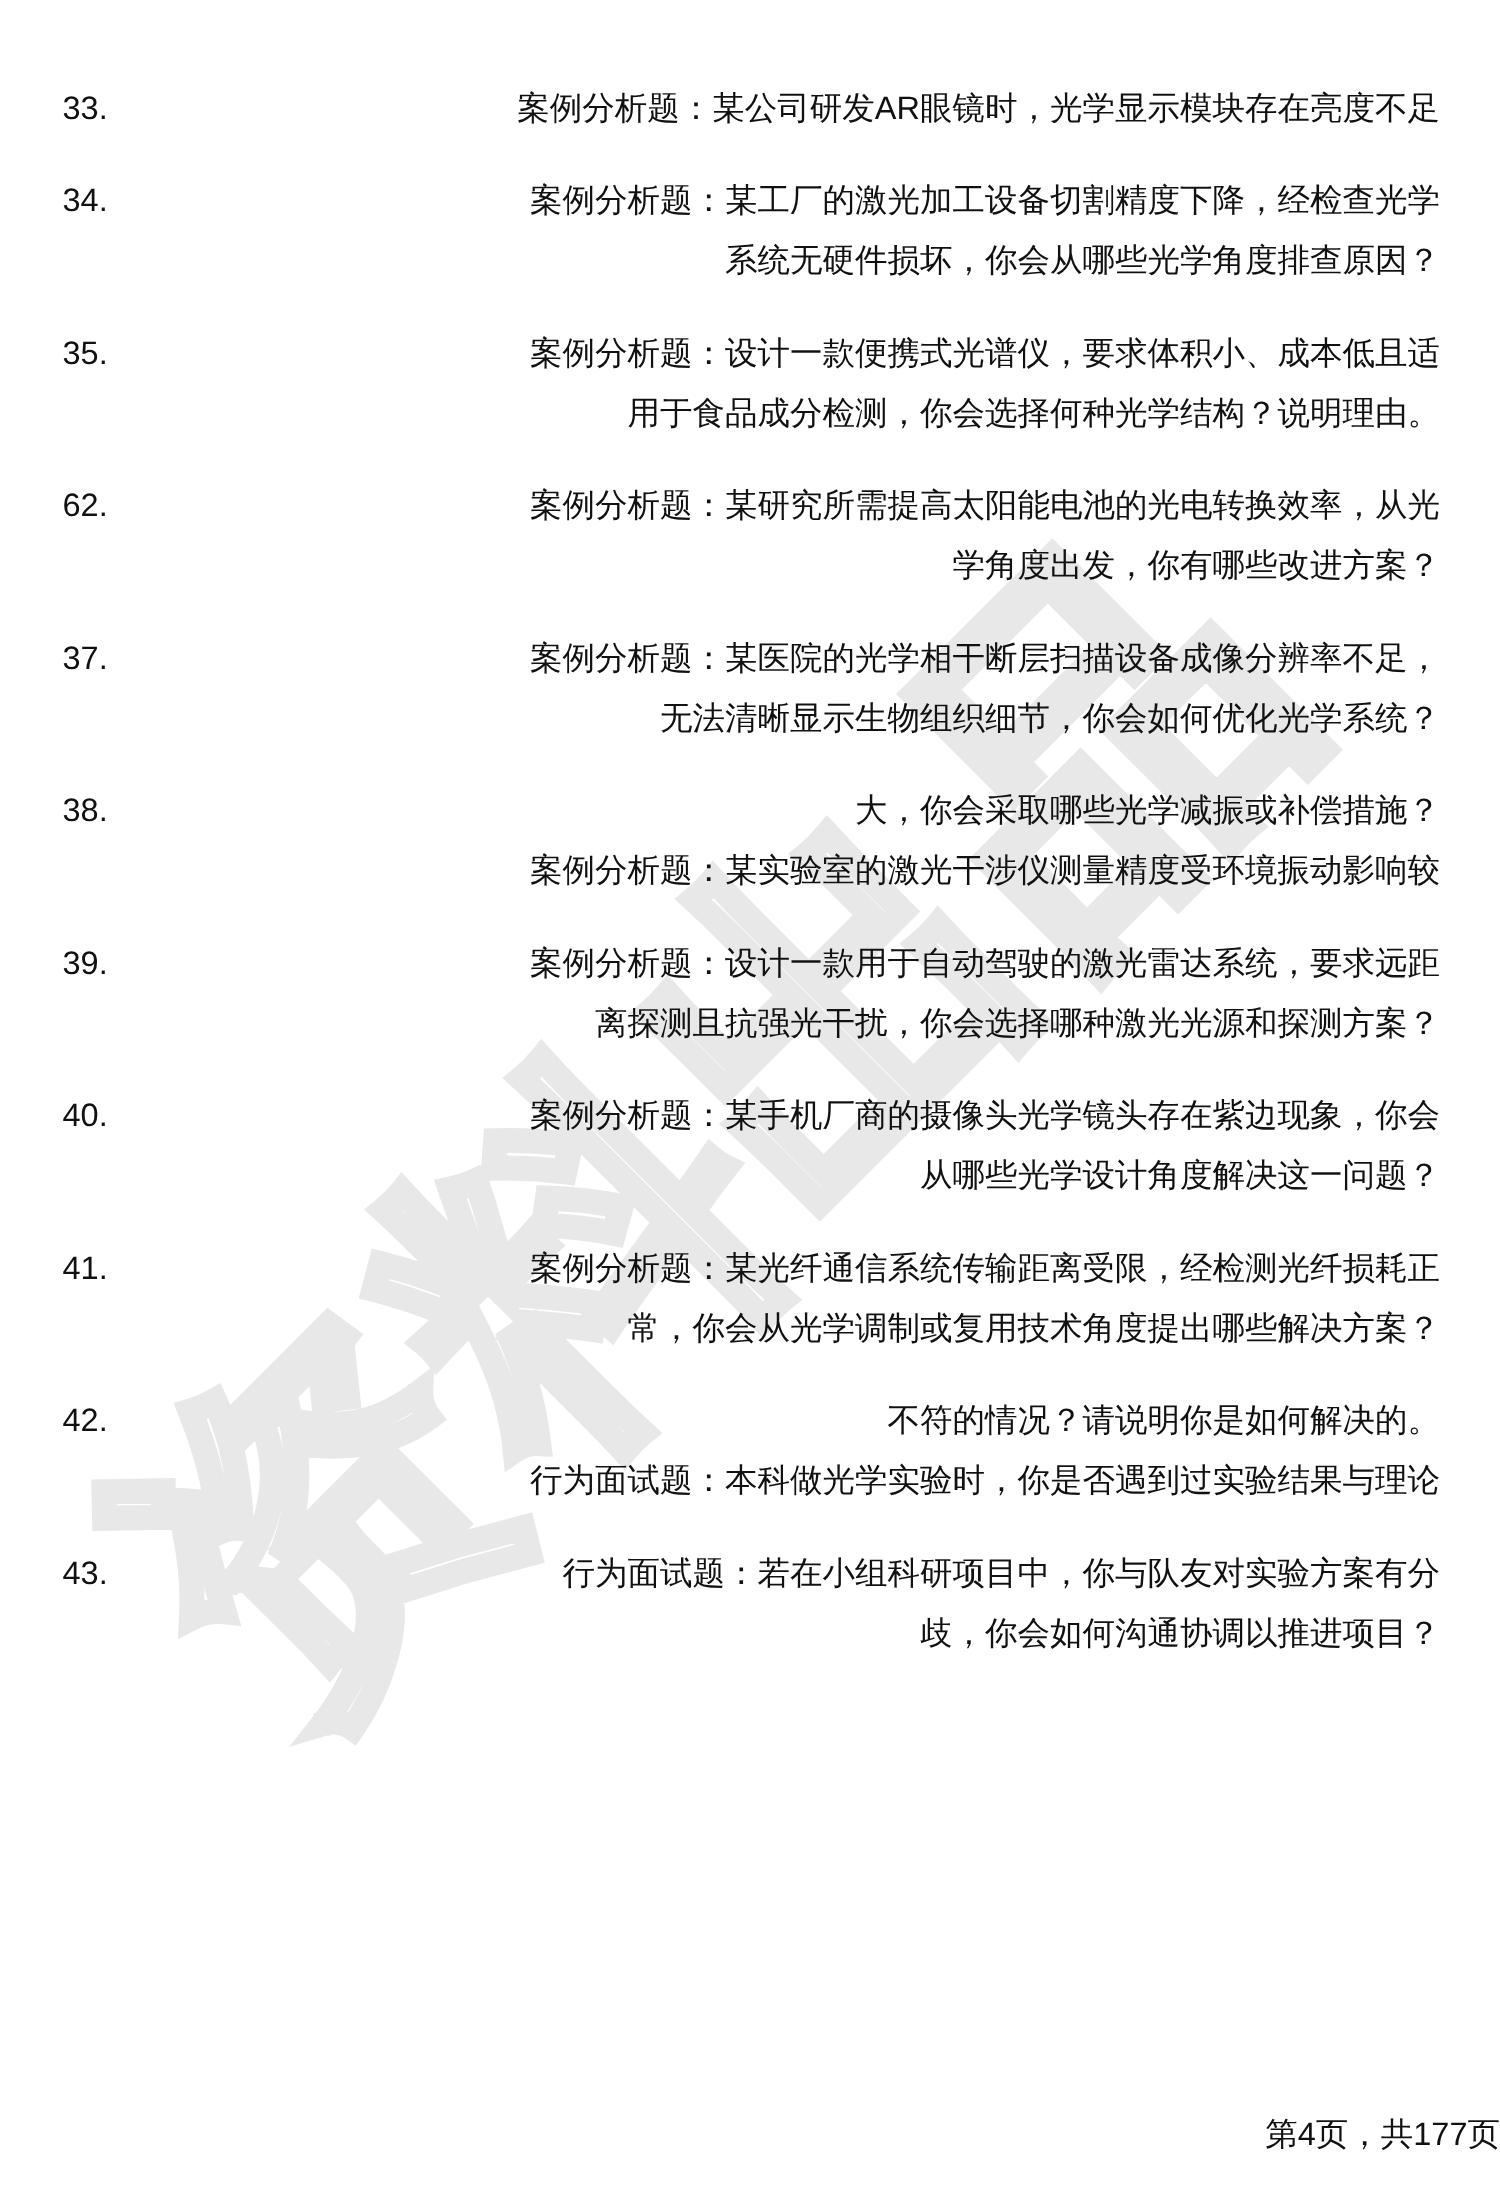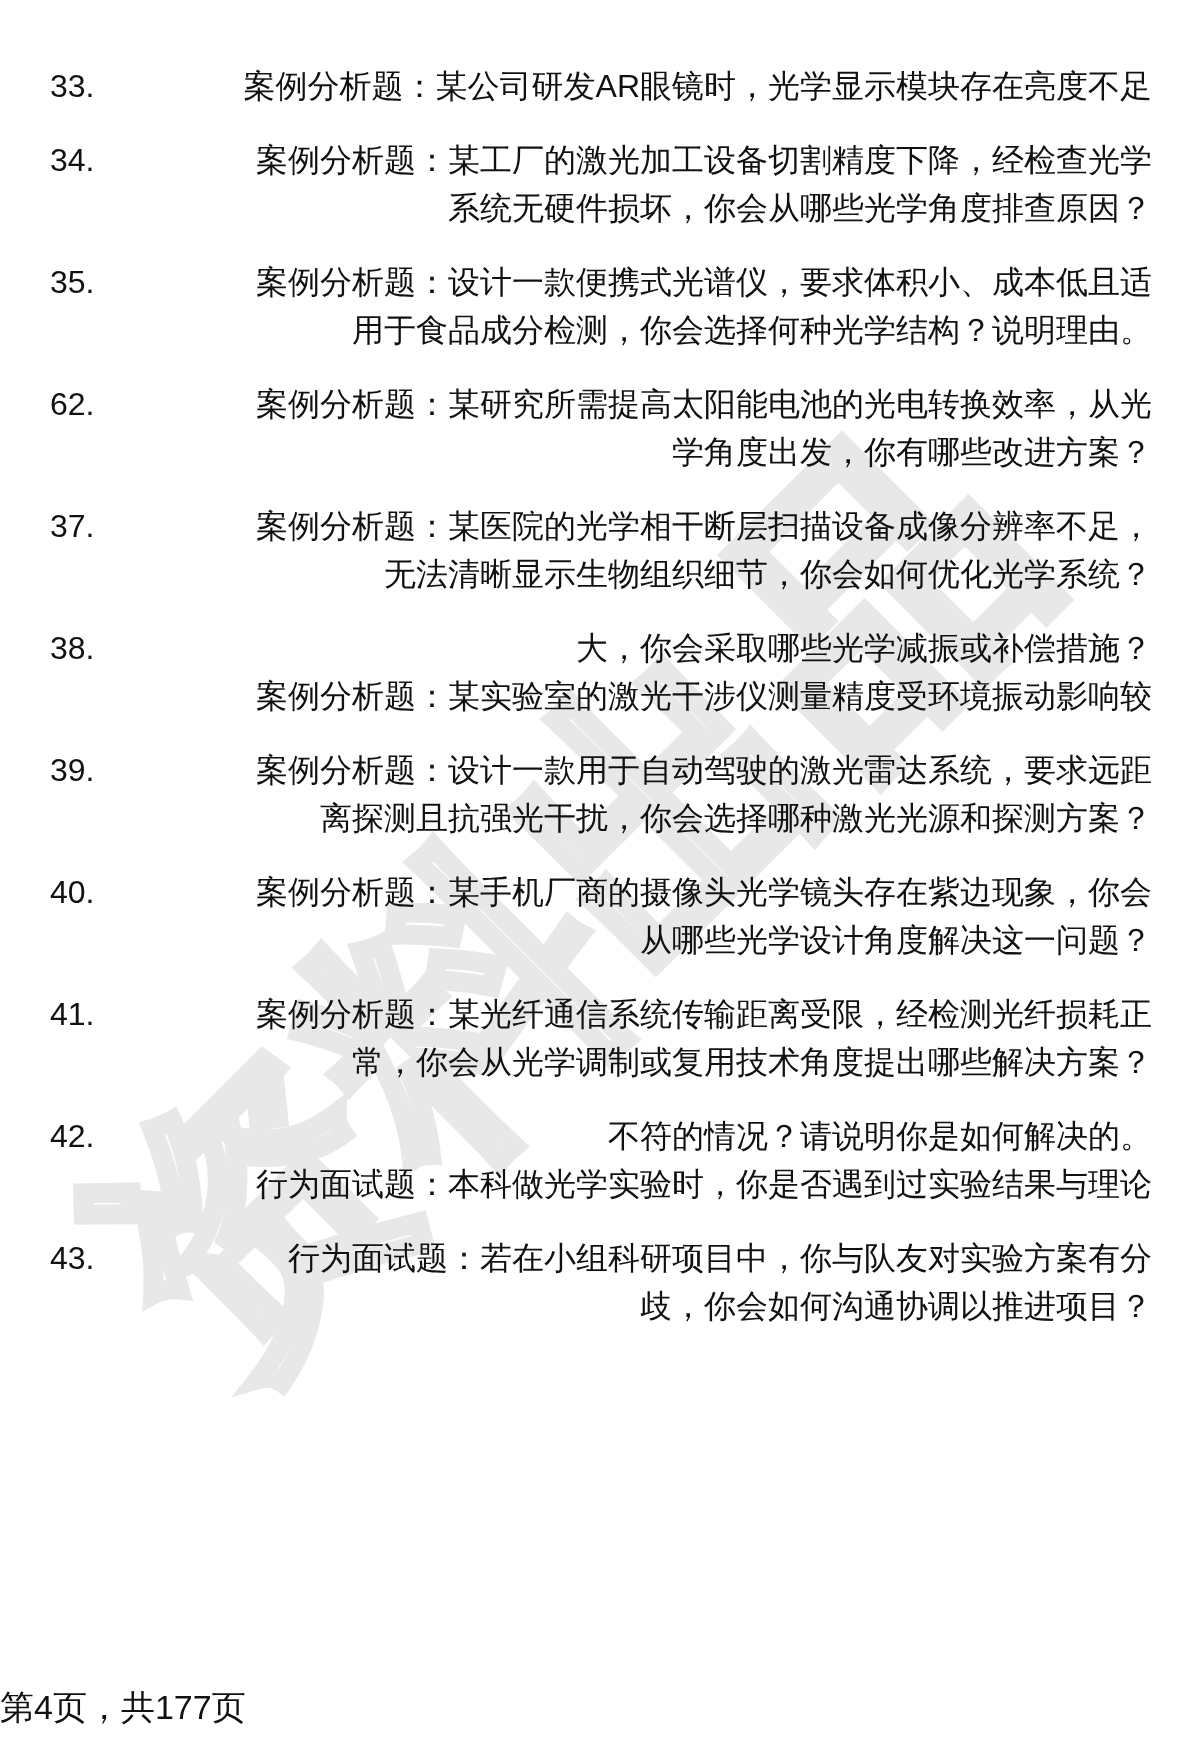--- a/index.html
+++ b/index.html
@@ -35,21 +35,21 @@
     position: relative;
     z-index: 1;
     list-style: none;
     margin: 0;
     padding: 62px 48px 0 50px;
   }
   .q {
     display: flex;
     align-items: flex-start;
     margin-bottom: 26px;
-    font-size: 32px;
+    font-size: 26px;
     line-height: 48px;
     color: var(--text-color, #111111);
   }
   .q-num {
     flex: none;
     width: 57px;
   }
   .q-text {
     flex: none;
     width: 1045px;
@@ -58,22 +58,22 @@
     display: block;
     white-space: nowrap;
     text-align: right;
   }
   
   .page-footer {
     position: absolute;
     left: 0;
     top: 1684px;
     width: 100%;
-    text-align: left;
-    font-size: 34px;
+    text-align: right;
+    font-size: 26px;
     line-height: 46px;
     color: var(--text-color, #111111);
     z-index: 1;
   }
 </style>
 </head>
 <body>
 
 <div class="watermark">资料出品</div>
 

